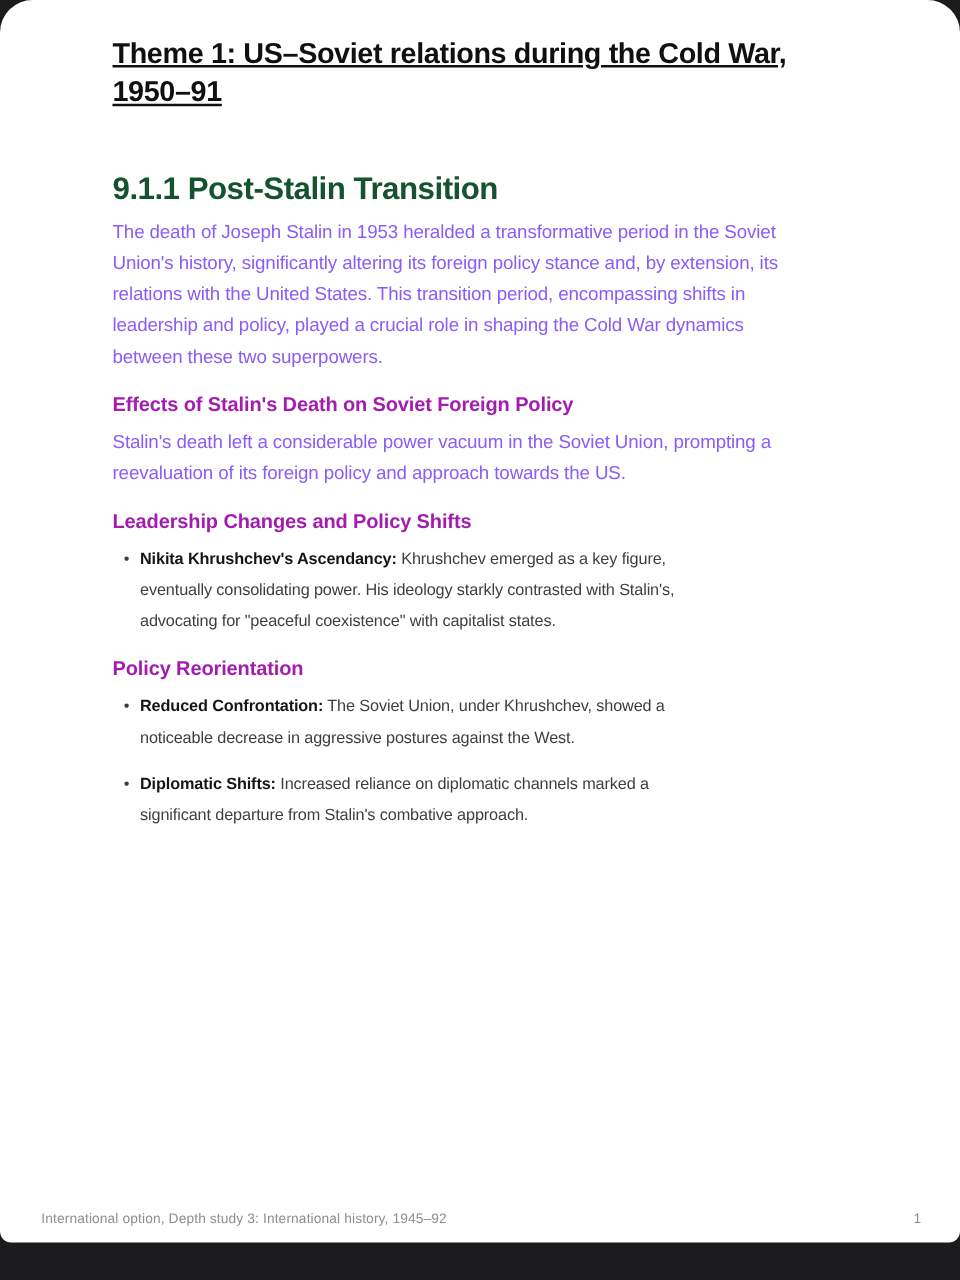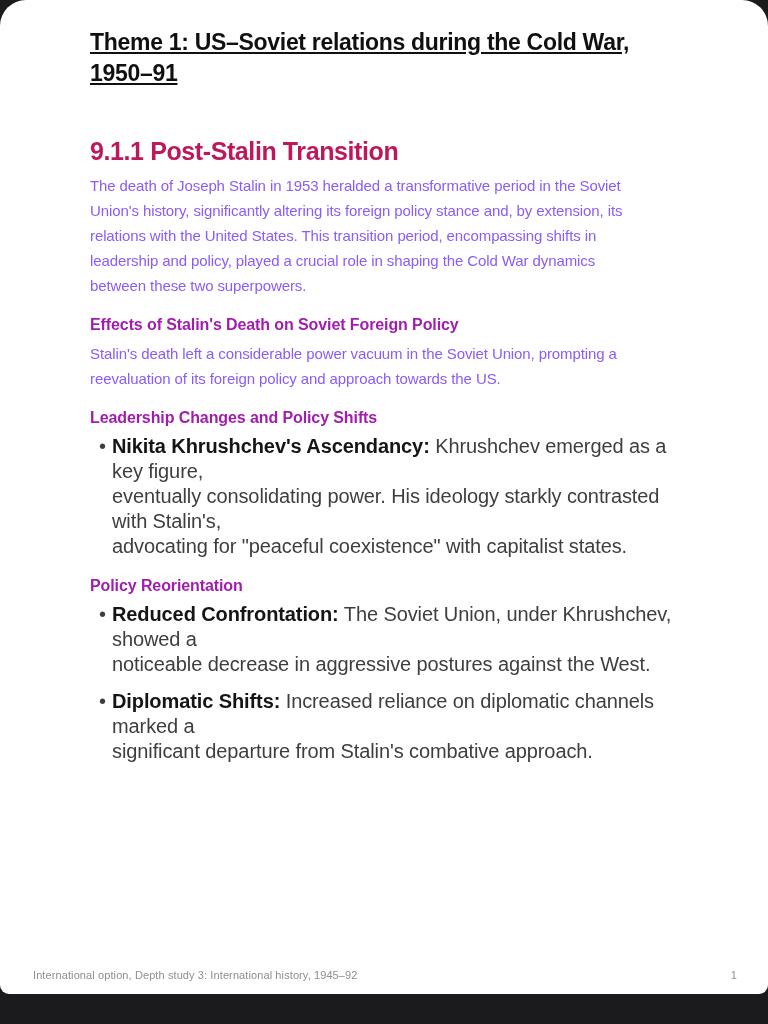--- a/index.html
+++ b/index.html
@@ -40,21 +40,21 @@
     letter-spacing: -0.3px;
     color: #101010;
     text-decoration: underline;
   }
   h3.section-heading {
     margin-top: 46px;
     font-size: 25px;
     line-height: 32px;
     font-weight: 700;
     letter-spacing: -0.4px;
-    color: #be185d;
+    color: #14532d;
   }
   p.body-text {
     margin-top: 6px;
     font-size: 15px;
     line-height: 25px;
     letter-spacing: -0.1px;
     color: #8b5cf6;
   }
   h4.sub-heading {
     margin-top: 8px;
@@ -66,21 +66,21 @@
     padding-top: 8px;
   }
   ul.bullet-list {
     margin-top: 6px;
     list-style: none;
     padding-left: 9px;
   }
   ul.bullet-list li {
     position: relative;
     padding-left: 13px;
-    font-size: 20px;
+    font-size: 13px;
     line-height: 25px;
     letter-spacing: -0.1px;
     color: #3e3e3e;
   }
   ul.bullet-list li + li { margin-top: 12px; }
   ul.bullet-list li::before {
     content: "\2022";
     position: absolute;
     left: 0;
     top: 0;

